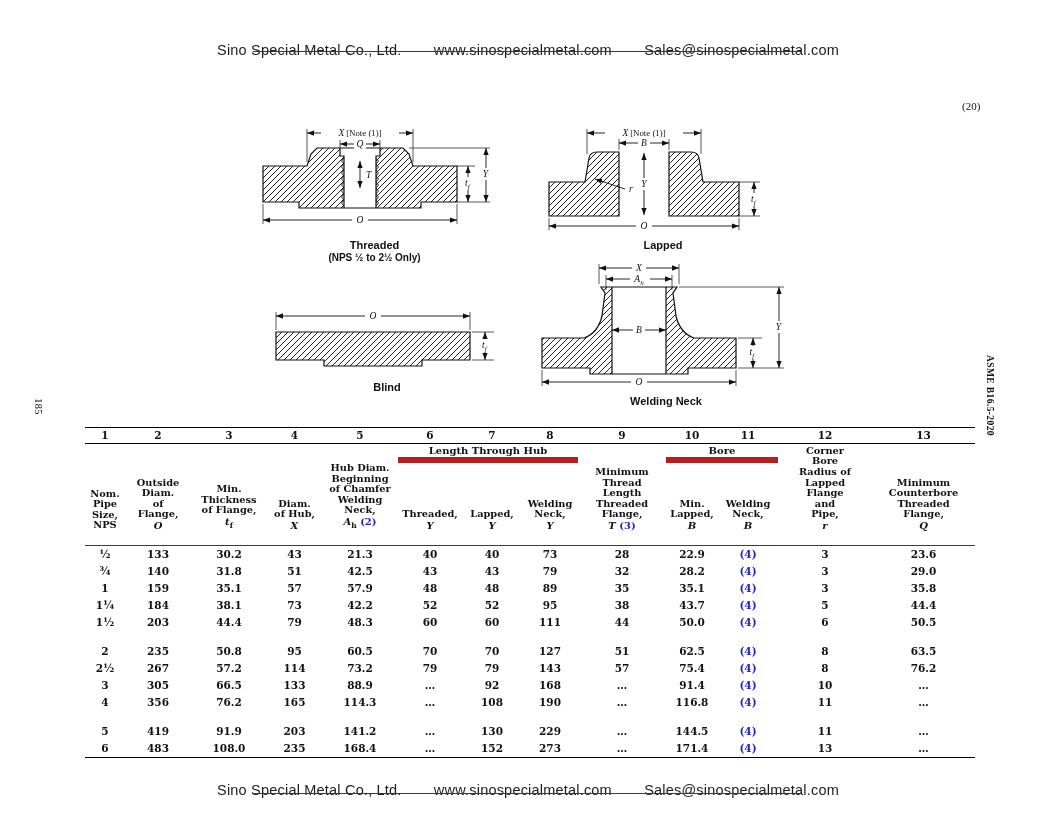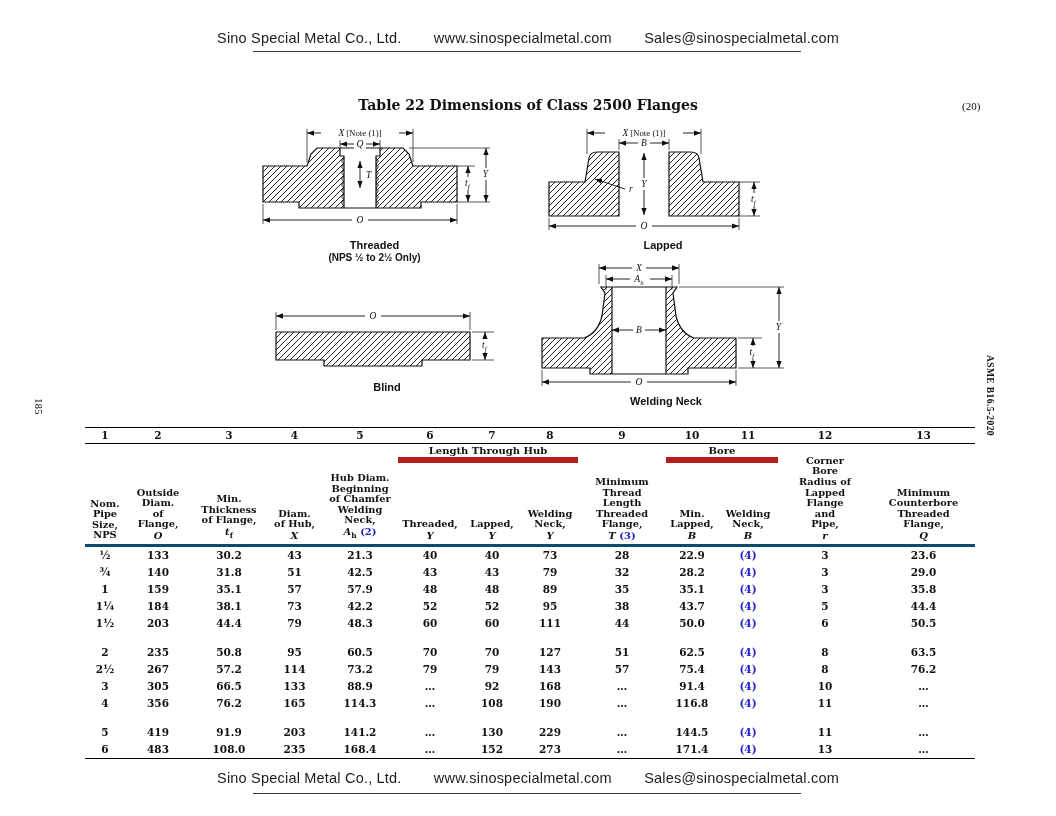--- a/index.html
+++ b/index.html
@@ -1,21 +1,21 @@
 <!DOCTYPE html>
 <html><head>
 <meta charset="utf-8">
 <style>
   html,body{margin:0;padding:0;background:#e8e8e8;}
   .page{position:relative;width:1056px;height:816px;background:#ffffff;margin:0 auto;
         font-family:"Liberation Sans",sans-serif;color:#111;overflow:hidden;}
 
   
   .contact{position:absolute;left:0;width:100%;text-align:center;font-size:14.5px;
-           letter-spacing:.2px;color:#1c1c1c;}
+           letter-spacing:.2px;color:#1c1c1c;margin-top:12px;}
   .contact span{margin:0 14px;}
   .rule{position:absolute;height:1px;background:#3a3a3a;}
 
   
   .doc-title{position:absolute;top:97px;left:0;width:100%;text-align:center;
              font-family:"DejaVu Serif","Liberation Serif",serif;font-weight:bold;font-size:14px;}
   .note20{position:absolute;top:100px;left:962px;font-family:Liberation Serif, serif;font-size:11px;}
 
   
   .side{position:absolute;font-family:"Liberation Serif",serif;writing-mode:vertical-rl;}
@@ -40,22 +40,22 @@
   
   .tblwrap{position:absolute;left:85px;top:427px;width:890px;}
   table{border-collapse:collapse;table-layout:fixed;width:890px;
         font-family:"DejaVu Serif","Liberation Serif",serif;}
   td,th{padding:0;text-align:center;}
   tr.nums td{font-weight:bold;font-size:10.5px;border-top:1px solid #000;
              border-bottom:1px solid #000;padding:1px 0 2px;}
   tr.grprow{height:16px;}
   tr.mainrow{height:86px;}
   th.grp{font-weight:bold;font-size:10px;border-bottom:6px solid #b91c1c;vertical-align:middle;}
-  th.ch{vertical-align:bottom;font-weight:bold;font-size:9.8px;border-bottom:3px solid #0c4a6e;
-        padding-bottom:3px;}
+  th.ch{vertical-align:bottom;font-weight:bold;font-size:9.8px;border-bottom:1px solid #0c4a6e;
+        padding-bottom:14px;}
   .lbl{white-space:pre-line;line-height:10.6px;}
   .sym{display:block;font-size:10px;line-height:11px;}
   .sym i{font-style:italic;font-weight:bold;}
   .sym sub{font-size:7.5px;}
   .ref{font-weight:bold;}
   tbody td{font-size:10.5px;font-weight:bold;line-height:12px;padding:2.4px 0;}
   tbody td.note{font-weight:bold;}
   tbody tr.gap td{height:13px;padding:0;}
   tbody tr:last-child td{border-bottom:1.5px solid #000;}
 </style>
@@ -75,21 +75,20 @@
     </defs>
   </svg>
 
   <div class="contact" style="top:30px">
     <span>Sino Special Metal Co., Ltd.</span>
     <span>www.sinospecialmetal.com</span>
     <span>Sales@sinospecialmetal.com</span>
   </div>
   <div class="rule" style="top:51px;left:253px;width:548px"></div>
 
-  <div class="doc-title">Table 22 Dimensions of Class 2500 Flanges</div>
   <div class="note20">(20)</div>
 
   <div class="side side-left">185</div>
   <div class="side side-right">ASME B16.5-2020</div>
 
   <div class="diag" style="left:252px;top:124px;width:245px">
     <svg width="235" height="112" viewBox="0 0 235 112">
       <path class="body-shape" fill-rule="evenodd" d="M6,42 L50,42 L54,30 L60,24 L146,24 L152,30 L156,42 L200,42 L200,78 L164,78 L164,84 L42,84 L42,78 L6,78 Z
            M83,24 L123,24 L123,32 L119,32 L119,84 L87,84 L87,32 L83,32 Z"></path>
       <path class="thr" d="M87,34 l-2.5,3 l2.5,3 l-2.5,3 l2.5,3 l-2.5,3 l2.5,3 l-2.5,3 l2.5,3 l-2.5,3 l2.5,3 l-2.5,3 l2.5,3 l-2.5,3 l2.5,3 l-2.5,3 l2.5,3"></path>

